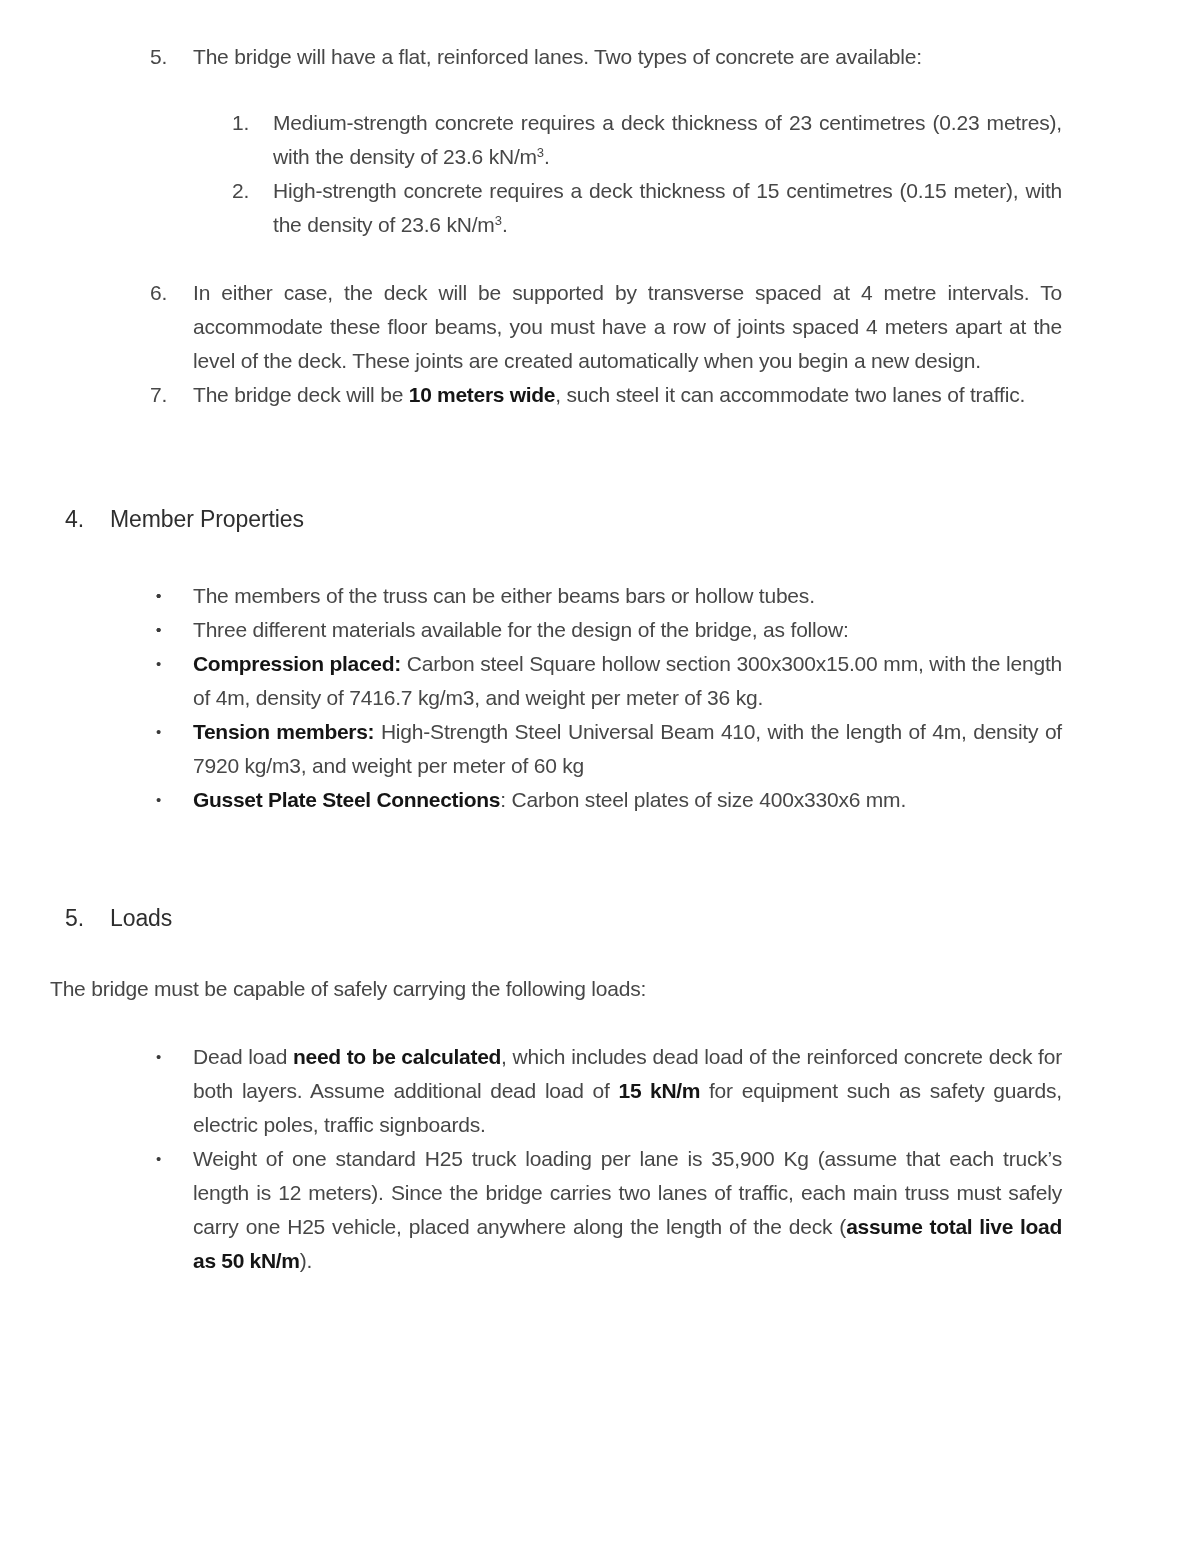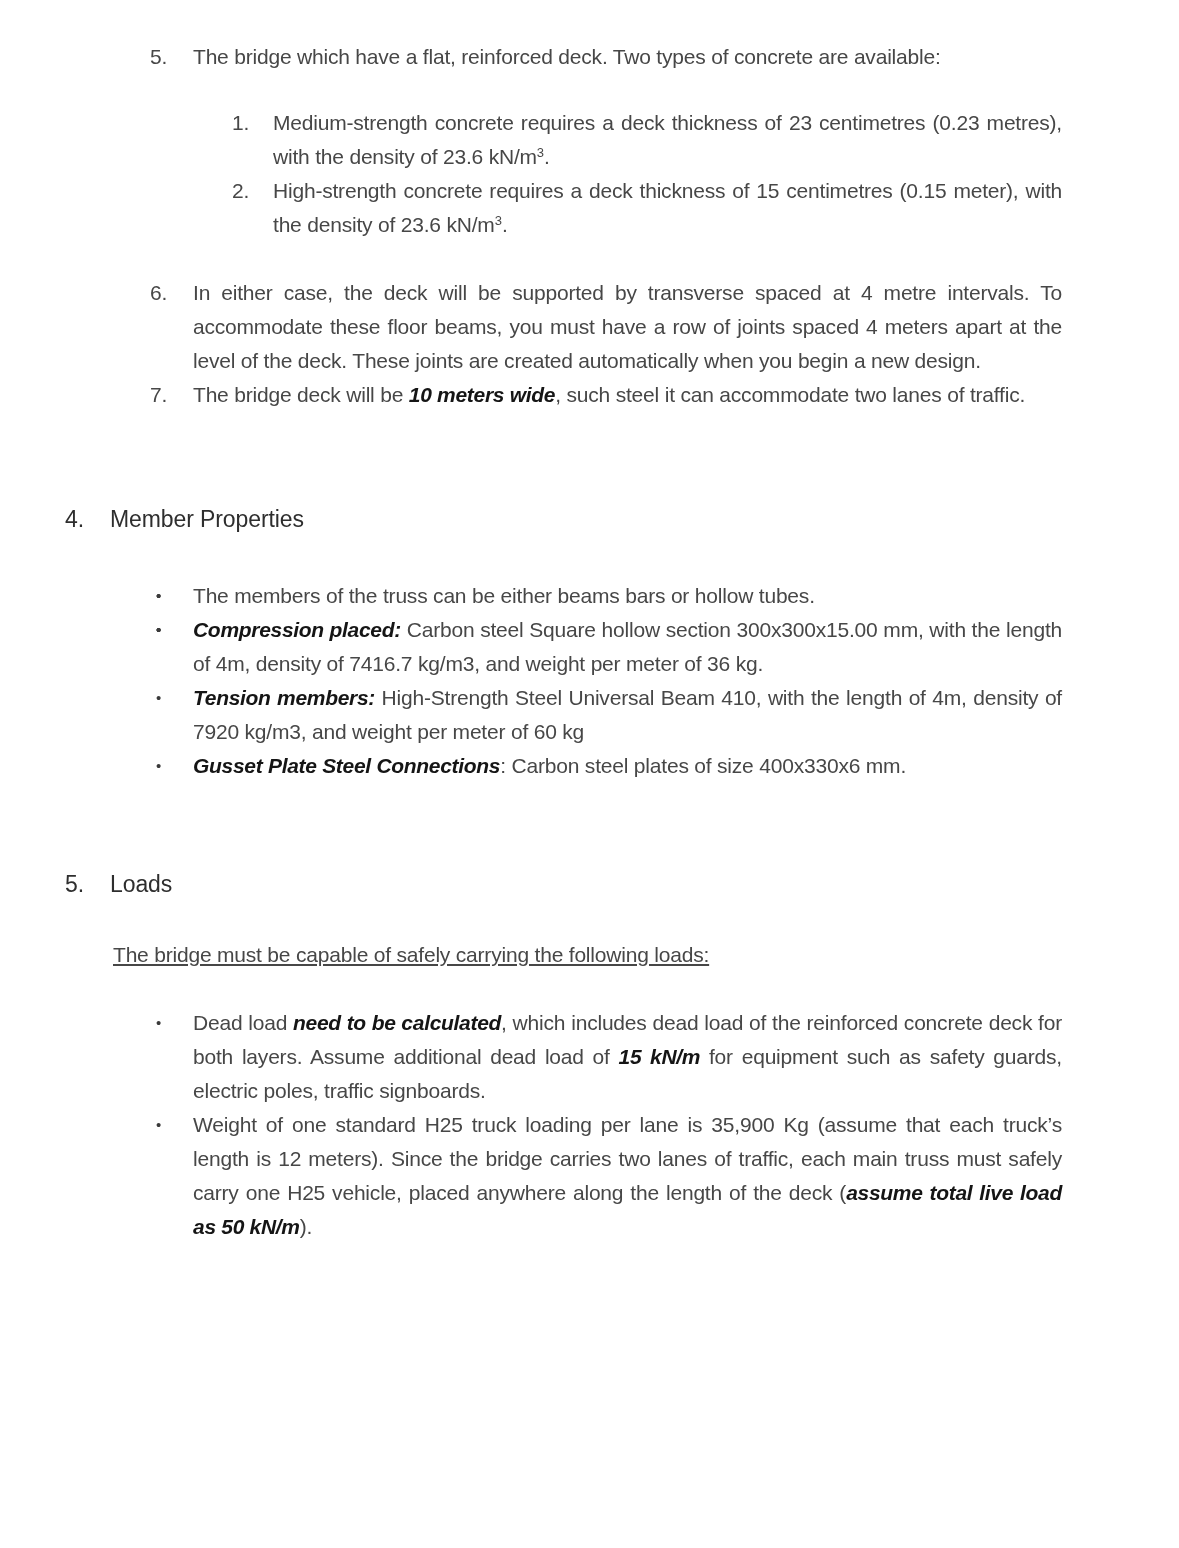--- a/index.html
+++ b/index.html
@@ -28,41 +28,41 @@
   .snli > .num { position: absolute; left: 0; top: 0; }
   
   .heading { position: relative; margin-left: 65px; padding-left: 45px;
              font-weight: 400; font-size: 23px; line-height: 35px; color: #2e2e2e; letter-spacing: -0.1px; }
   .heading > .num { position: absolute; left: 0; top: 0; }
   
   .bullets { margin-left: 150px; width: 912px; }
   .bli { position: relative; padding-left: 43px; text-align: justify; }
   .bli > .dot { position: absolute; left: 6px; top: 0; font-size: 15px; line-height: 34px; color: #3a3a3a; }
   
-  .para { margin-left: 113px; width: 952px; text-decoration: underline; }
+  .para { margin-left: 50px; width: 952px; }
   
-  .b { font-weight: bold; color: #151515; letter-spacing: -0.3px; font-style: italic; }
+  .b { font-weight: bold; color: #151515; letter-spacing: -0.3px; }
   sup { font-size: 13px; line-height: 0; vertical-align: 7px; letter-spacing: 0; }
   
   .mt-item6 { margin-top: 34px; }
   .mt-h4 { margin-top: 90px; }
   .mt-bullets { margin-top: 42px; }
   .mt-h5 { margin-top: 84px; }
   .mt-intro { margin-top: 36px; }
   .mt-lbullets { margin-top: 34px; }
 </style>
 </head>
 <body>
 
 <div class="page">
 
   <div class="numlist">
     <div class="nli">
       <span class="num">5.</span>
-      <span>The bridge which have a flat, reinforced deck. Two types of concrete are available:</span>
+      <span>The bridge will have a flat, reinforced lanes. Two types of concrete are available:</span>
     </div>
 
     <div class="sublist">
       <div class="snli">
         <span class="num">1.</span>
         <span>Medium-strength concrete requires a deck thickness of 23 centimetres (0.23 metres), with the density of 23.6 kN/m</span><sup>3</sup><span>.</span>
       </div>
       <div class="snli">
         <span class="num">2.</span>
         <span>High-strength concrete requires a deck thickness of 15 centimetres (0.15 meter), with the density of 23.6 kN/m</span><sup>3</sup><span>.</span>
@@ -91,20 +91,21 @@
     </div>
     <div class="bli">
       <span class="dot">•</span>
       <span>The members of the truss can be either beams bars or hollow tubes.</span>
     </div>
     <div class="bli">
       <span class="dot">•</span>
     </div>
     <div class="bli">
       <span class="dot">•</span>
+      <span>Three different materials available for the design of the bridge, as follow:</span>
     </div>
     <div class="bli">
       <span class="dot">•</span>
       <span class="b">Compression placed:</span><span> Carbon steel Square hollow section 300x300x15.00 mm, with the length of 4m, density of 7416.7 kg/m3, and weight per meter of 36 kg.</span>
     </div>
     <div class="bli">
       <span class="dot">•</span>
       <span class="b">Tension members:</span><span> High-Strength Steel Universal Beam 410, with the length of 4m, density of 7920 kg/m3, and weight per meter of 60 kg</span>
     </div>
     <div class="bli">

